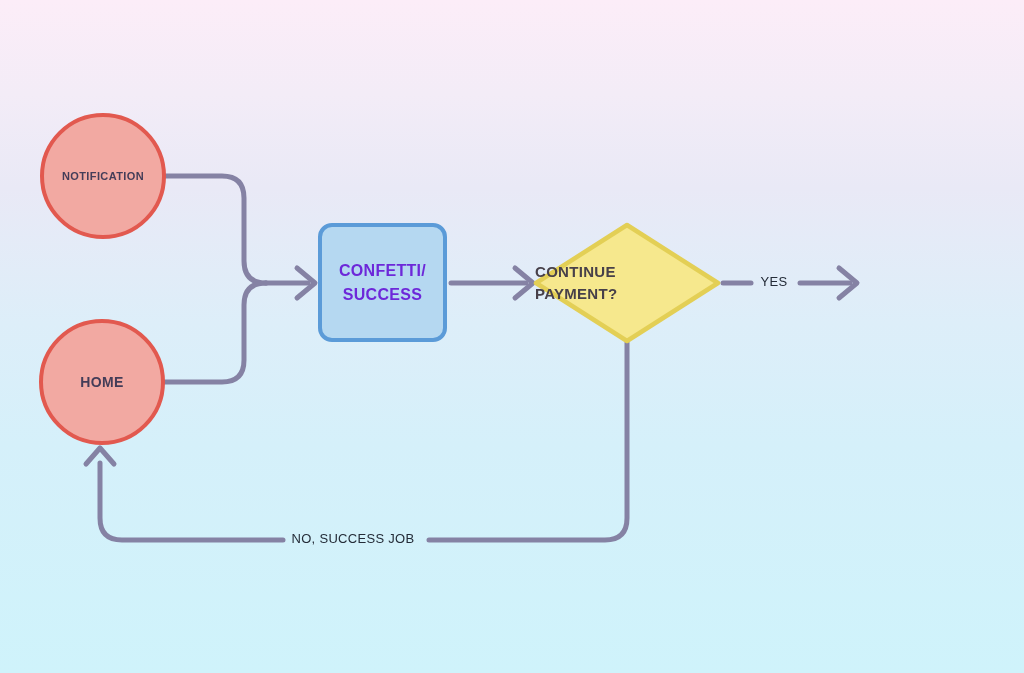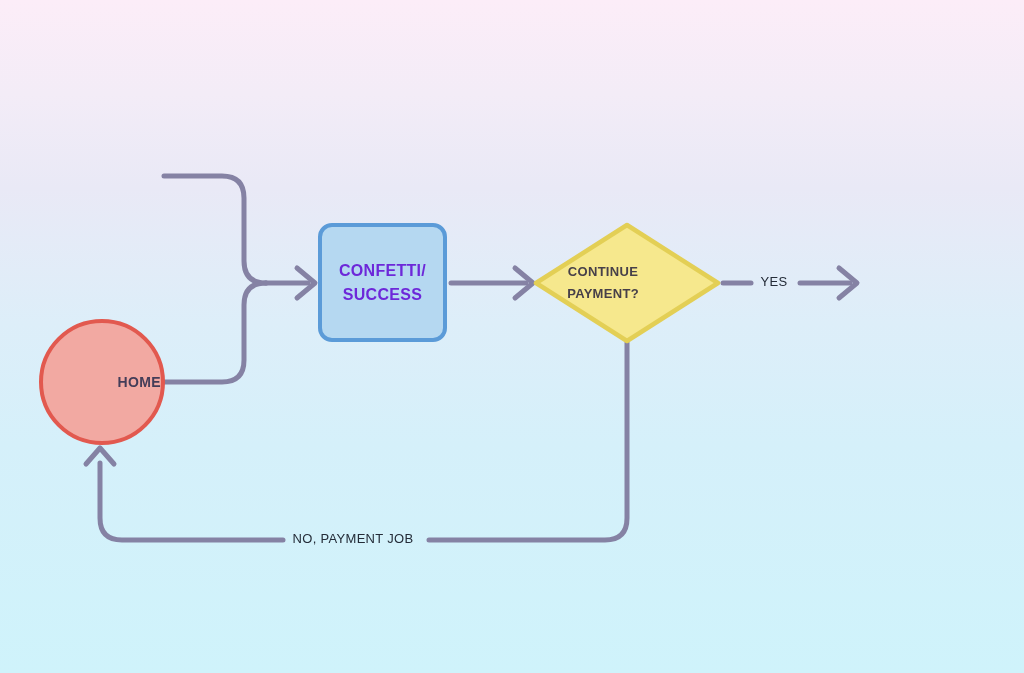--- a/index.html
+++ b/index.html
@@ -80,27 +80,27 @@
     height: 118px;
     border: 4px solid #45a3e8;
   }
   .node.process.payment span {
     font-size: 17px;
     line-height: 25px;
     letter-spacing: 0.3px;
   }
   .decision-label {
     position: absolute;
-    left: 523px;
+    left: 535px;
     top: 261px;
     width: 160px;
-    text-align: center;
+    text-align: left;
     color: #474049;
     font-weight: bold;
-    font-size: 13px;
+    font-size: 15px;
     line-height: 22px;
     letter-spacing: 0.3px;
     white-space: pre-line;
   }
   .edge-label {
     position: absolute;
     text-align: center;
     color: #242c38;
     font-size: 13px;
     font-weight: 500;
@@ -140,31 +140,34 @@
       <path d="M 839 268 L 857 283 L 839 298"></path>
 
       <path d="M 627 343 L 627 518 Q 627 540 605 540 L 429 540"></path>
       <path d="M 283 540 L 122 540 Q 100 540 100 518 L 100 463"></path>
       <path d="M 86 464 L 100 448 L 114 464"></path>
     </g>
 
     <polygon points="627,225 718,283 627,341 536,283" fill="#f6e88d" stroke="#e3cf55" stroke-width="4.5" stroke-linejoin="round"></polygon>
   </svg>
 
+  <div class="node circle notification" style="left:40px; top:113px;">
+    <span>NOTIFICATION</span>
+  </div>
 
-  <div class="node circle home" style="left:39px; top:319px;justify-content:flex-end;">
+  <div class="node circle home" style="left:39px; top:319px;">
     <span>HOME</span>
   </div>
 
   <div class="node process confetti">
     <span>CONFETTI/
 SUCCESS</span>
   </div>
 
 
   <div class="decision-label">CONTINUE
 PAYMENT?</div>
 
   <div class="edge-label yes">YES</div>
 
-  <div class="edge-label no">NO, PAYMENT JOB</div>
+  <div class="edge-label no">NO, SUCCESS JOB</div>
 
 </div>
 
 </body></html>

